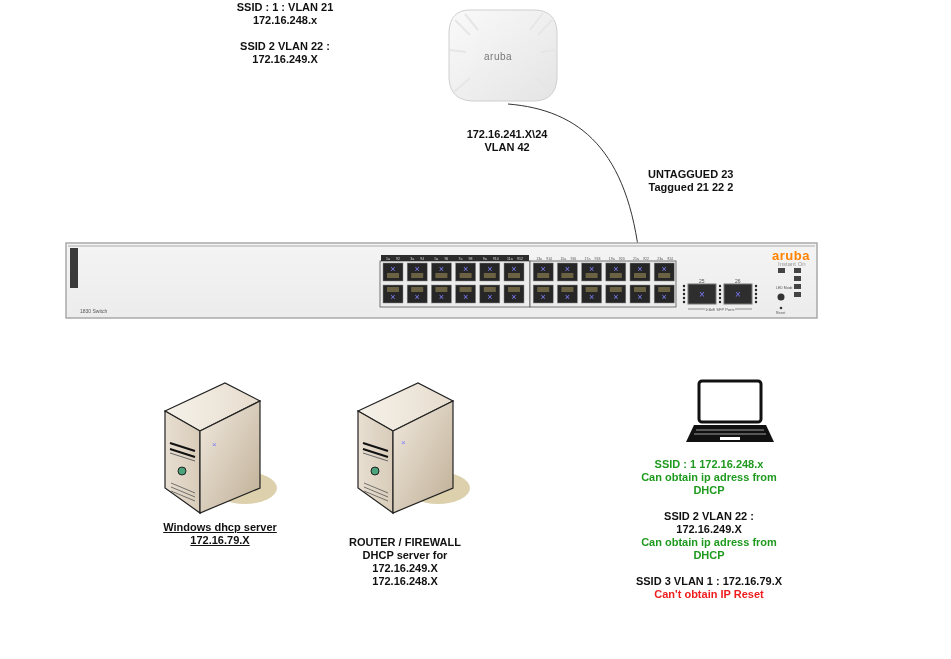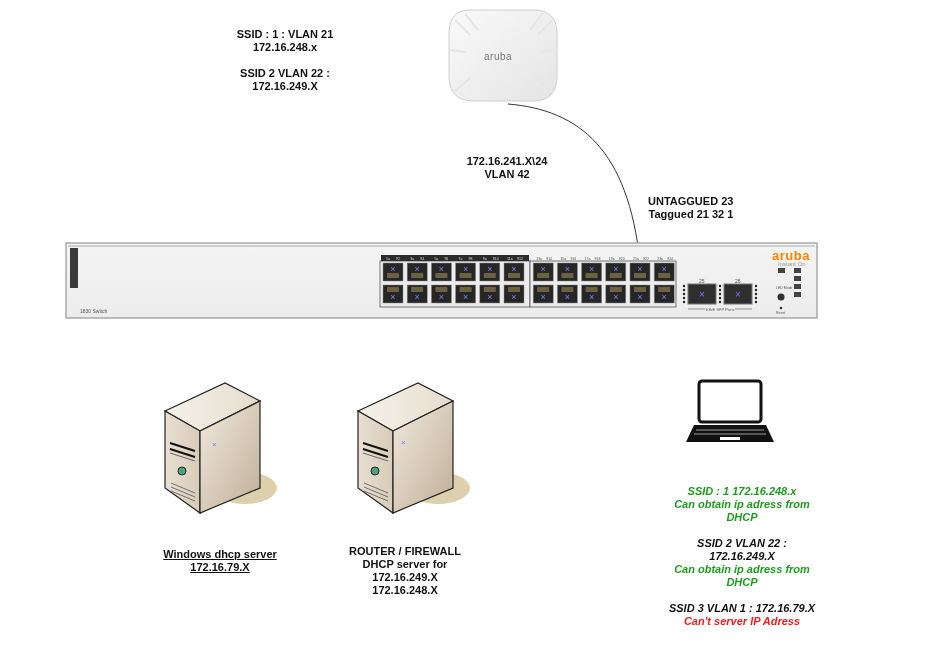--- a/index.html
+++ b/index.html
@@ -1,17 +1,17 @@
 <!DOCTYPE html>
 <html><head>
 <meta charset="utf-8">
 <style>
   html,body{margin:0;padding:0;background:#ffffff;}
   body{width:951px;height:659px;position:relative;overflow:hidden;font-family:"Liberation Sans",sans-serif;color:#111;}
-  .lbl{position:absolute;text-align:center;font-weight:bold;font-size:11px;line-height:13px;white-space:nowrap;margin-top:27px;}
+  .lbl{position:absolute;text-align:center;font-weight:bold;font-size:11px;line-height:13px;white-space:nowrap;}
   .lbl div{display:block;}
   .gap{height:13px;}
   .green{color:#1f9a1f;}
   .red{color:#ee1c1c;}
   svg{position:absolute;left:0;top:0;}
   .switch-text{position:absolute;font-size:5px;color:#555;}
 </style>
 </head>
 <body>
 
@@ -295,49 +295,49 @@
 
 <div style="position:absolute;left:484px;top:51px;font-size:10px;color:#777;letter-spacing:0.5px;">aruba</div>
 
 <div class="lbl" style="left:437px;top:128px;width:140px;text-align:center;">
   <div>172.16.241.X\24</div>
   <div>VLAN 42</div>
 </div>
 
 <div class="lbl" style="left:648px;top:168px;text-align:right;">
   <div>UNTAGGUED 23</div>
-  <div>Taggued 21 32 1</div>
+  <div>Taggued 21 22 2</div>
 </div>
 
 <div class="switch-text" style="left:80px;top:308px;">1830 Switch</div>
 <div style="position:absolute;left:772px;top:248px;font-size:13px;color:#ff8300;font-weight:bold;letter-spacing:0.5px;">aruba</div>
 <div style="position:absolute;left:778px;top:261px;font-size:6px;color:#999;">Instant On</div>
 <div class="switch-text" style="left:699px;top:278px;">25</div>
 <div class="switch-text" style="left:735px;top:278px;">26</div>
 <div class="switch-text" style="left:705px;top:307px;font-size:4px;background:#f0f0f0;">1GbE SFP Ports</div>
 <div class="switch-text" style="left:776px;top:286px;font-size:3.5px;">LED Mode</div>
 <div class="switch-text" style="left:776px;top:311px;font-size:3.5px;">Reset</div>
 
 <div class="lbl" style="left:130px;top:521px;width:180px;text-decoration:underline;">
   <div>Windows dhcp server</div>
   <div>172.16.79.X</div>
 </div>
 
-<div class="lbl" style="left:320px;top:518px;width:170px;">
+<div class="lbl" style="left:320px;top:536px;width:170px;">
   <div>ROUTER / FIREWALL</div>
   <div>DHCP server for</div>
   <div>172.16.249.X</div>
   <div>172.16.248.X</div>
 </div>
 
-<div class="lbl" style="left:632px;top:458px;width:220px;font-style:italic;">
+<div class="lbl" style="left:599px;top:458px;width:220px;">
   <div class="green">SSID : 1  172.16.248.x</div>
   <div class="green">Can obtain ip adress from</div>
   <div class="green">DHCP</div>
   <div class="gap"></div>
   <div>SSID 2 VLAN 22 :</div>
   <div>172.16.249.X</div>
   <div class="green">Can obtain ip adress from</div>
   <div class="green">DHCP</div>
   <div class="gap"></div>
   <div>SSID 3 VLAN 1 : 172.16.79.X</div>
-  <div class="red">Can't server IP Adress</div>
+  <div class="red">Can't obtain IP Reset</div>
 </div>
 
 </body></html>

